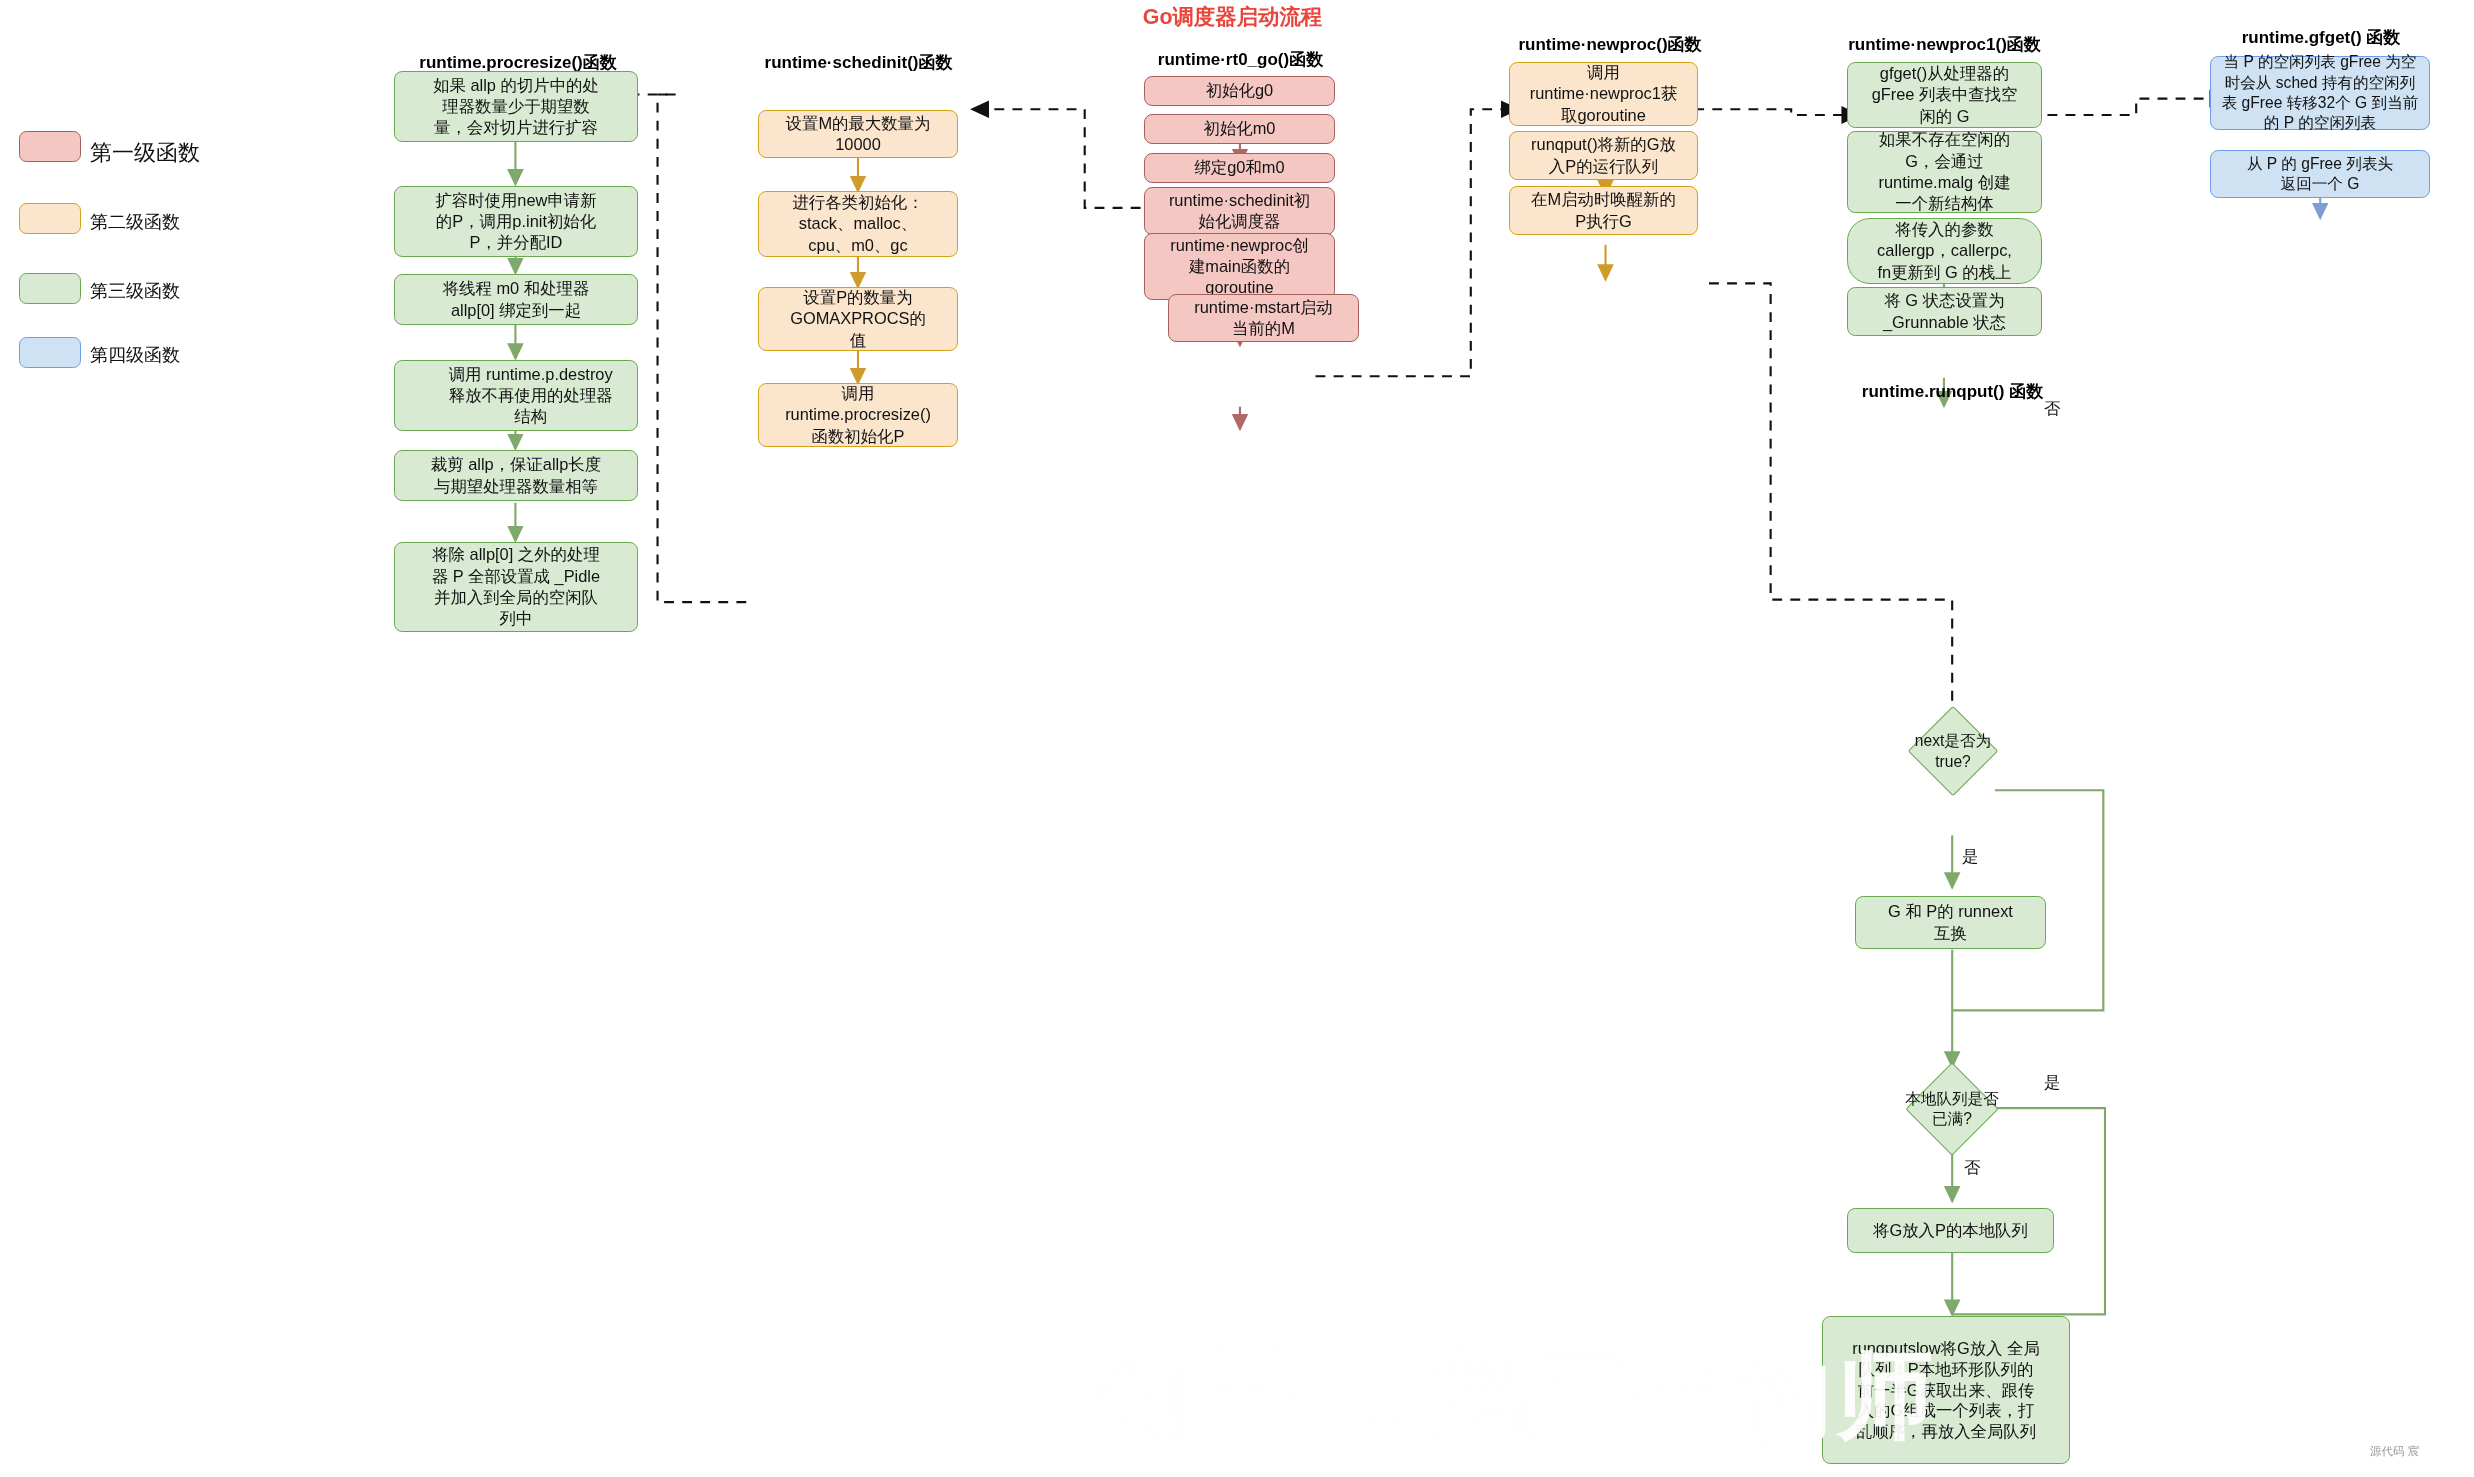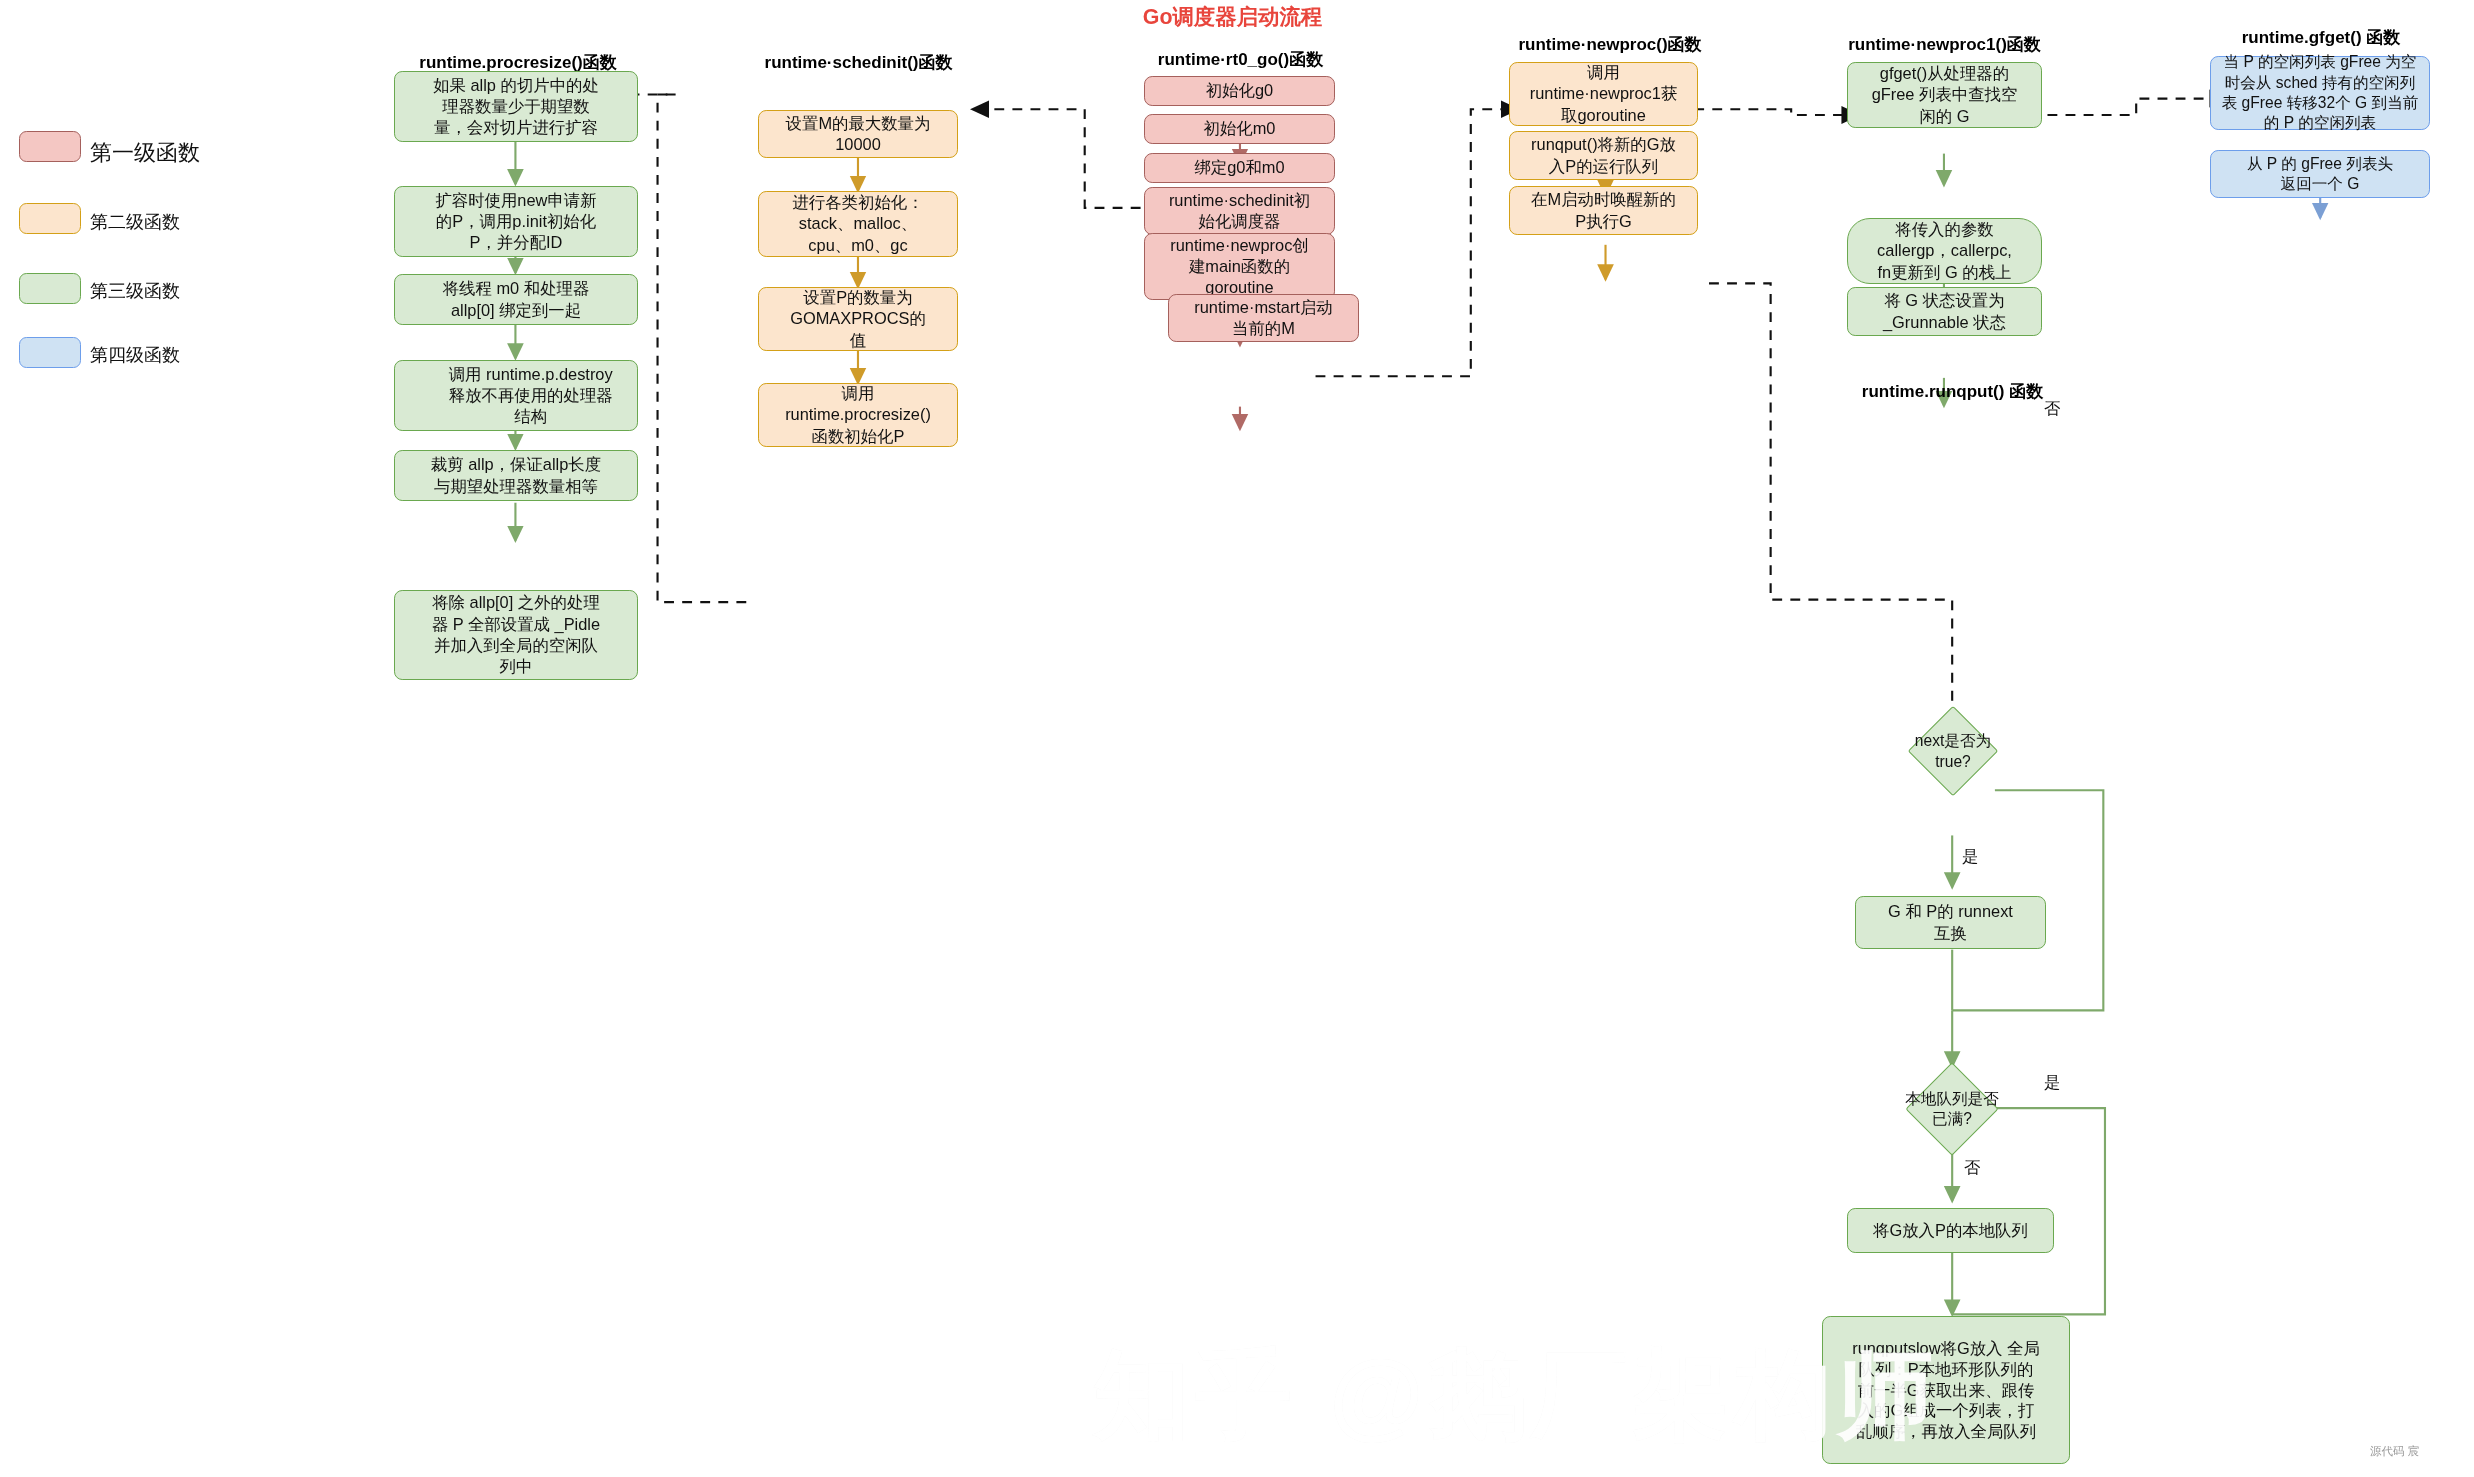--- a/index.html
+++ b/index.html
@@ -166,21 +166,21 @@
   <div class="node lvl3" style="left:394px;top:186px;width:244px;height:71px;font-size:16.4px;">扩容时使用new申请新
 的P，调用p.init初始化
 P，并分配ID</div>
   <div class="node lvl3" style="left:394px;top:274px;width:244px;height:51px;font-size:16.4px;">将线程 m0 和处理器
 allp[0] 绑定到一起</div>
   <div class="node lvl3" style="left:394px;top:360px;width:244px;height:71px;font-size:16.4px;padding-left:36px;">调用 runtime.p.destroy
 释放不再使用的处理器
 结构</div>
   <div class="node lvl3" style="left:394px;top:450px;width:244px;height:51px;font-size:16.4px;">裁剪 allp，保证allp长度
 与期望处理器数量相等</div>
-  <div class="node lvl3" style="left:394px;top:542px;width:244px;height:90px;font-size:16.4px;margin-top:48px;">将除 allp[0] 之外的处理
+  <div class="node lvl3" style="left:394px;top:542px;width:244px;height:90px;font-size:16.4px;">将除 allp[0] 之外的处理
 器 P 全部设置成 _Pidle
 并加入到全局的空闲队
 列中</div>
 
   <div class="col-title" style="left:731px;top:51px;width:255px;font-size:17px;">runtime·schedinit()函数</div>
 
   <div class="node lvl2" style="left:758px;top:110px;width:200px;height:48px;font-size:16.4px;">设置M的最大数量为
 10000</div>
   <div class="node lvl2" style="left:758px;top:191px;width:200px;height:66px;font-size:16.4px;">进行各类初始化：
 stack、malloc、
@@ -213,20 +213,24 @@
   <div class="node lvl2" style="left:1509px;top:131px;width:189px;height:49px;font-size:16.4px;">runqput()将新的G放
 入P的运行队列</div>
   <div class="node lvl2" style="left:1509px;top:186px;width:189px;height:49px;font-size:16.4px;">在M启动时唤醒新的
 P执行G</div>
 
   <div class="col-title" style="left:1817px;top:33px;width:255px;font-size:17px;">runtime·newproc1()函数</div>
 
   <div class="node lvl3" style="left:1847px;top:62px;width:195px;height:66px;font-size:16.4px;">gfget()从处理器的
 gFree 列表中查找空
 闲的 G</div>
+  <div class="node lvl3" style="left:1847px;top:131px;width:195px;height:82px;font-size:16.4px;">如果不存在空闲的
+G，会通过
+runtime.malg 创建
+一个新结构体</div>
   <div class="node lvl3" style="left:1847px;top:218px;width:195px;height:66px;font-size:16.4px;border-radius:23px;">将传入的参数
 callergp，callerpc,
 fn更新到 G 的栈上</div>
   <div class="node lvl3" style="left:1847px;top:287px;width:195px;height:49px;font-size:16.4px;">将 G 状态设置为
 _Grunnable 状态</div>
 
   <div class="col-title" style="left:2202px;top:26px;width:238px;font-size:17px;">runtime.gfget() 函数</div>
 
   <div class="node lvl4" style="left:2210px;top:56px;width:220px;height:74px;font-size:15.6px;">当 P 的空闲列表 gFree 为空
 时会从 sched 持有的空闲列

